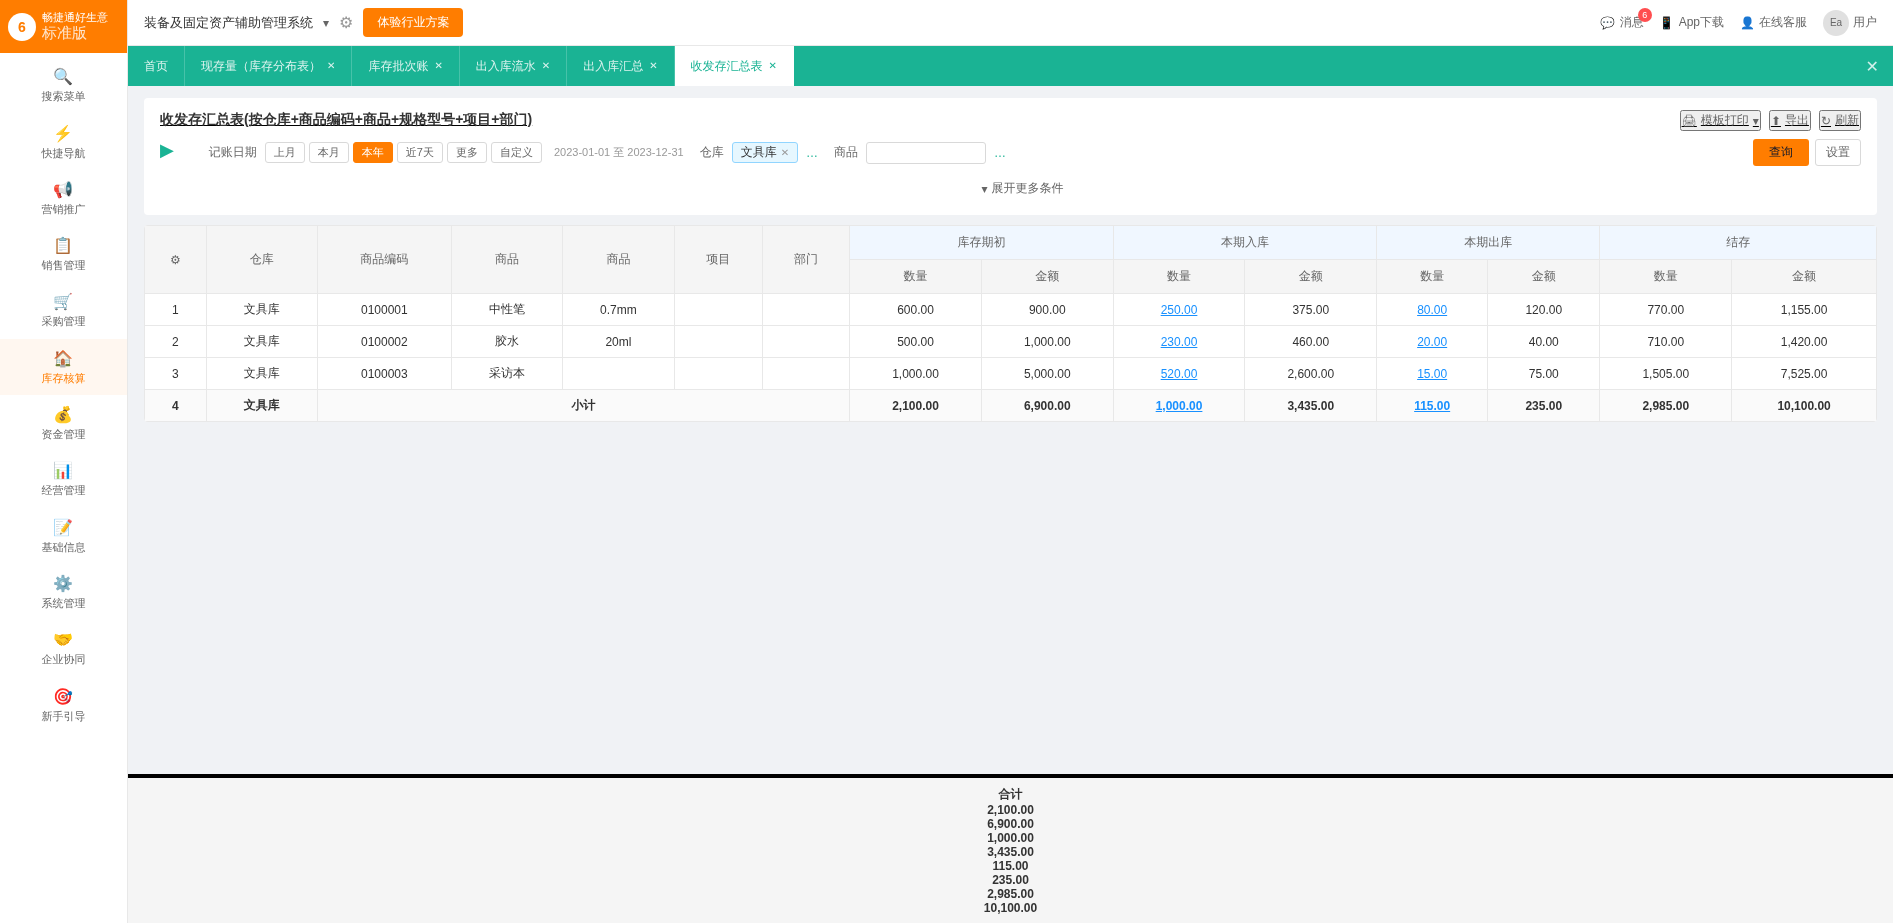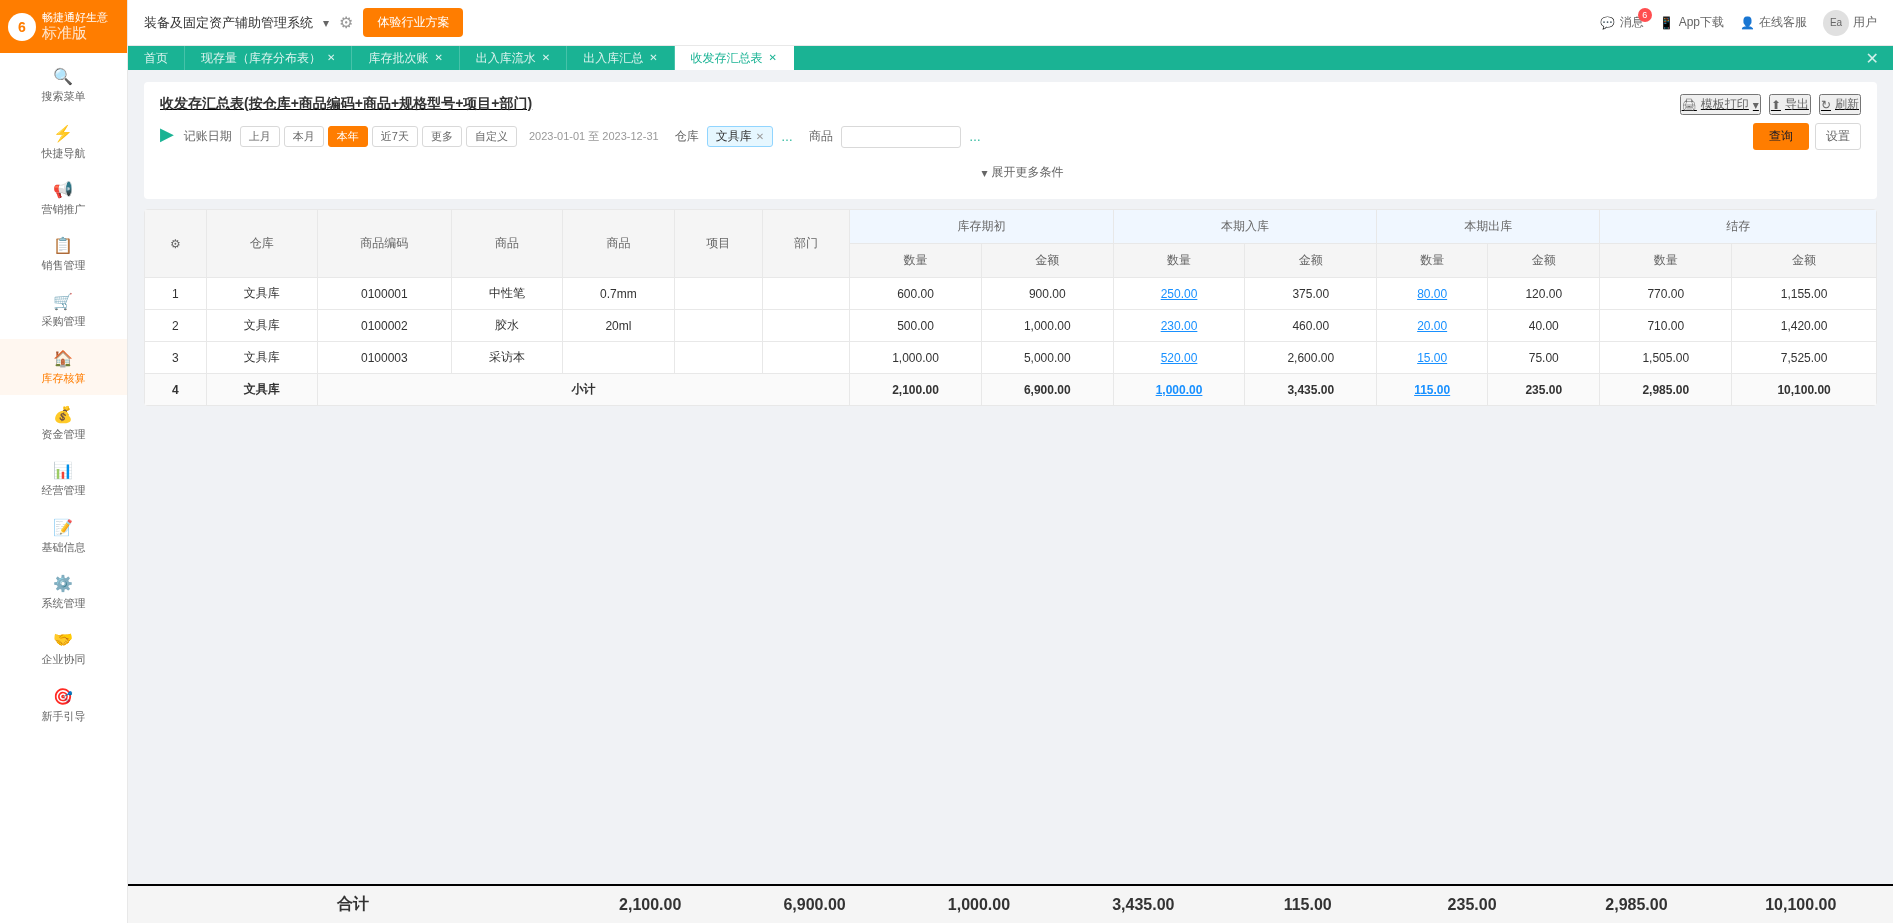--- a/index.html
+++ b/index.html
@@ -27,21 +27,21 @@
     .topbar-dropdown { display: flex; align-items: center; gap: 4px; cursor: pointer; color: #666; }
     .topbar-gear { color: #999; cursor: pointer; font-size: 16px; }
     .topbar-trial-btn { background: #ff7d00; color: #fff; border: none; border-radius: 4px; padding: 6px 14px; font-size: 12px; cursor: pointer; }
     .topbar-right { display: flex; align-items: center; gap: 16px; color: #666; font-size: 12px; }
     .topbar-badge-wrap { position: relative; cursor: pointer; }
     .topbar-badge { position: absolute; top: -6px; right: -8px; background: #ff4d4f; color: #fff; border-radius: 8px; font-size: 9px; padding: 0 4px; min-width: 14px; text-align: center; line-height: 14px; }
     .topbar-right-item { display: flex; align-items: center; gap: 4px; cursor: pointer; }
     .user-avatar { width: 26px; height: 26px; background: #e0e0e0; border-radius: 50%; display: flex; align-items: center; justify-content: center; font-size: 10px; color: #666; }
 
     
-    .tabbar { background: #1ab394; display: flex; align-items: center; height: 24px; padding: 0 0; flex-shrink: 0; overflow-x: auto; }
+    .tabbar { background: #1ab394; display: flex; align-items: center; height: 40px; padding: 0 0; flex-shrink: 0; overflow-x: auto; }
     .tab { display: flex; align-items: center; padding: 0 16px; height: 40px; color: rgba(255,255,255,0.85); font-size: 12px; cursor: pointer; gap: 6px; white-space: nowrap; border-right: 1px solid rgba(255,255,255,0.2); }
     .tab.active { background: #fff; color: #1ab394; font-weight: 500; }
     .tab-close { font-size: 10px; color: inherit; line-height: 1; }
     .tabbar-close { margin-left: auto; padding: 0 14px; color: rgba(255,255,255,0.8); font-size: 16px; cursor: pointer; }
 
     
     .page-content { flex: 1; overflow-y: auto; padding: 12px 16px; background: #f0f2f5; }
 
     
     .page-header { background: #fff; padding: 12px 16px; margin-bottom: 10px; border-radius: 4px; }
@@ -69,21 +69,21 @@
     .table-container { background: #fff; border-radius: 4px; overflow: auto; }
     table { width: 100%; border-collapse: collapse; font-size: 12px; }
     thead tr { background: #f5f5f5; }
     th { border: 1px solid #e8e8e8; padding: 8px 10px; color: #666; font-weight: 500; text-align: center; white-space: nowrap; }
     td { border: 1px solid #e8e8e8; padding: 7px 10px; color: #333; text-align: center; white-space: nowrap; }
     .row-subtotal td { font-weight: 700; background: #fafafa; }
     .num-link { color: #1890ff; text-decoration: underline; cursor: pointer; }
     .col-group-header { background: #f0f7ff; }
 
     
-    .bottom-total { background: #f5f5f5; border-top: 2px solid #000000; padding: 8px 10px; display: flex; align-items: center; font-size: 16px; font-weight: 600; color: #333; }
+    .bottom-total { background: #f5f5f5; border-top: 4px solid #000000; padding: 8px 10px; display: flex; align-items: center; font-size: 12px; font-weight: 600; color: #333; flex-direction: column; }
     .total-label { width: 430px; text-align: center; }
     .total-num { flex: 1; text-align: center; }
   </style>
 </head>
 <body>
 
 <div class="sidebar">
   <div class="sidebar-logo">
     <div class="sidebar-logo-icon">6</div>
     <div>
@@ -218,21 +218,21 @@
           <button class="btn-refresh">
             <span>↻</span>
             <span>刷新</span>
           </button>
         </div>
       </div>
 
       <div style="display:flex; align-items:flex-start; gap:10px;">
         <button class="filter-arrow">▶</button>
         <div style="flex:1;">
-          <div style="display:flex; align-items:center; gap:16px; flex-wrap:wrap; margin-bottom:8px;">
+          <div style="display:flex; align-items:center; gap:16px; flex-wrap:wrap; margin-bottom:8px;margin-left:25px;">
             <div class="filter-section">
               <span class="filter-label">记账日期</span>
               <div class="date-shortcuts">
                 <button class="date-btn">上月</button>
                 <button class="date-btn">本月</button>
                 <button class="date-btn active">本年</button>
                 <button class="date-btn">近7天</button>
                 <button class="date-btn">更多</button>
                 <button class="date-btn">自定义</button>
               </div>

